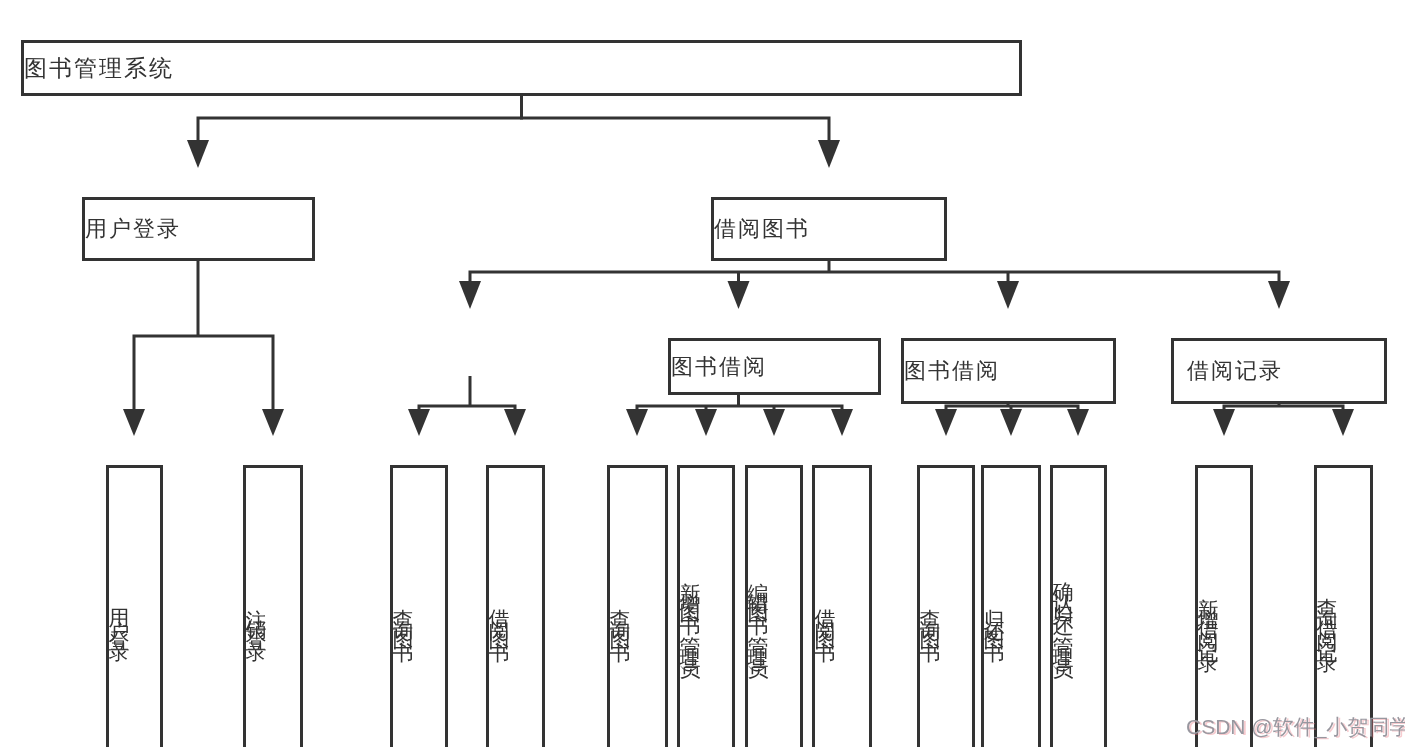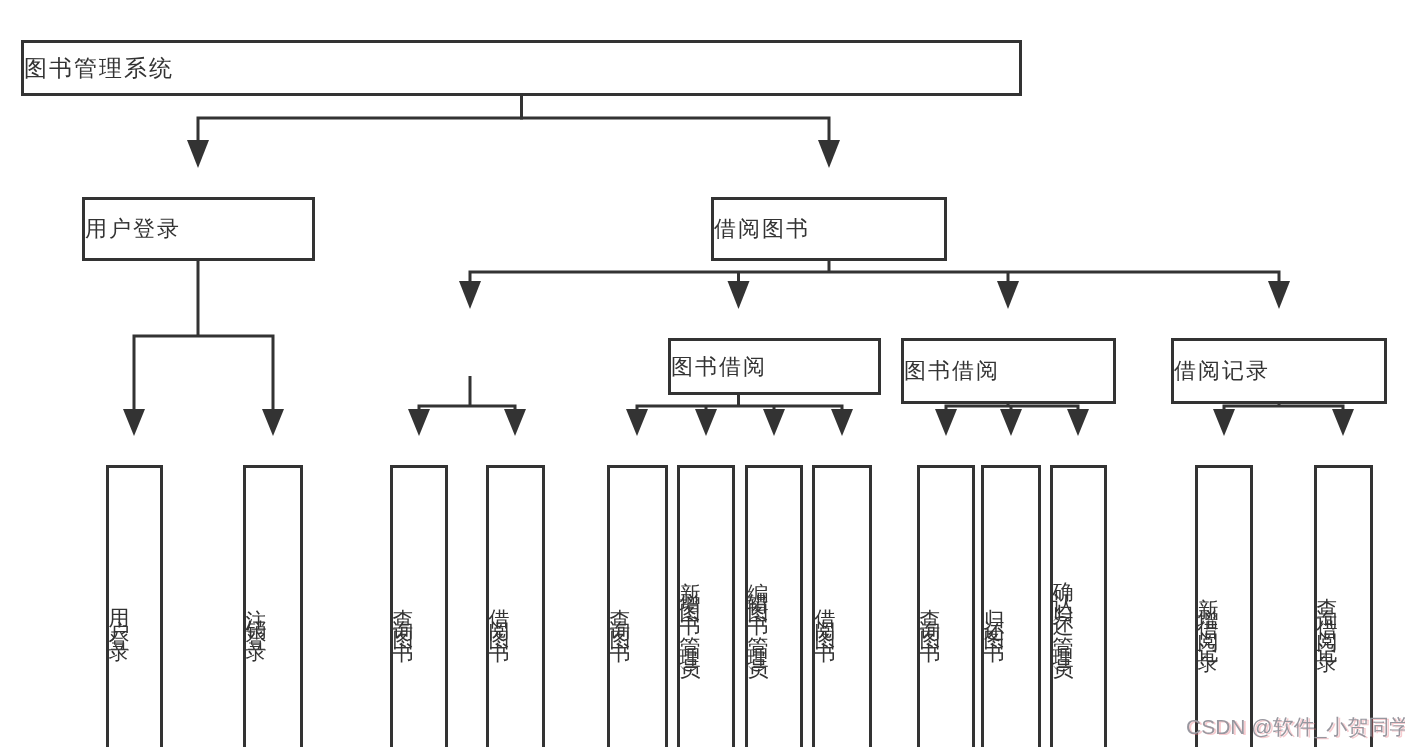--- a/index.html
+++ b/index.html
@@ -117,21 +117,21 @@
   <div class="box h-box" style="left:711px; top:169px; width:236px; height:64px;">
     <span>借阅图书</span>
   </div>
 
   <div class="box h-box" style="left:668px; top:310px; width:213px; height:57px;">
     <span>图书借阅</span>
   </div>
   <div class="box h-box" style="left:901px; top:310px; width:215px; height:66px;">
     <span>图书借阅</span>
   </div>
-  <div class="box h-box" style="left:1171px; top:310px; width:216px; height:66px;">
+  <div class="box h-box" style="left:1171px; top:310px; width:216px; height:66px;padding-left:13px;">
     <span>借阅记录</span>
   </div>
 
   <div class="box leaf-box" style="left:106px; top:437px; width:57px; height:298px;">
     <span class="vtext">用户登录</span>
   </div>
   <div class="box leaf-box" style="left:243px; top:437px; width:60px; height:298px;">
     <span class="vtext">注销登录</span>
   </div>
 

